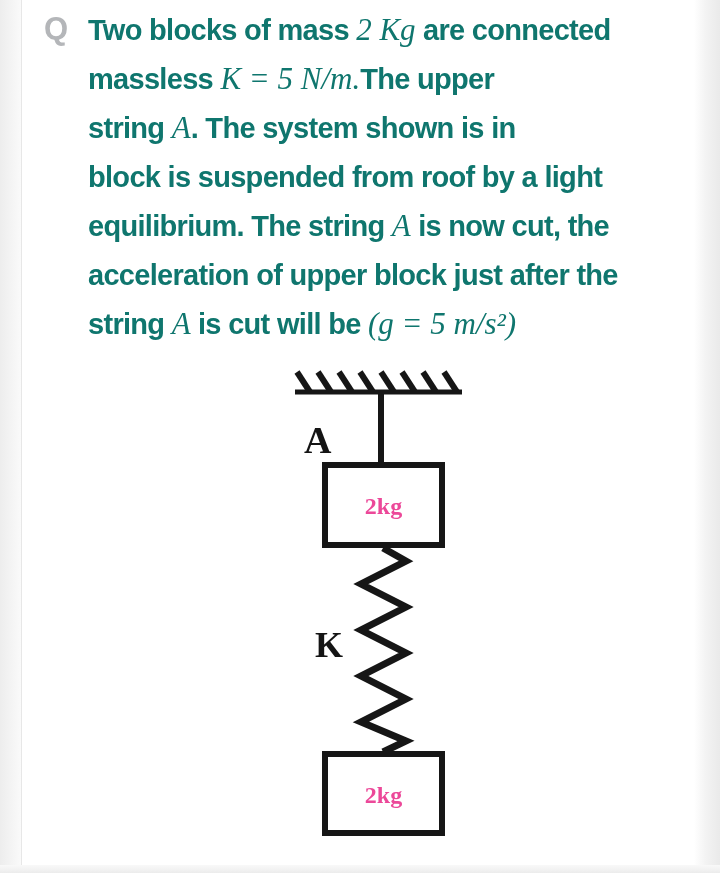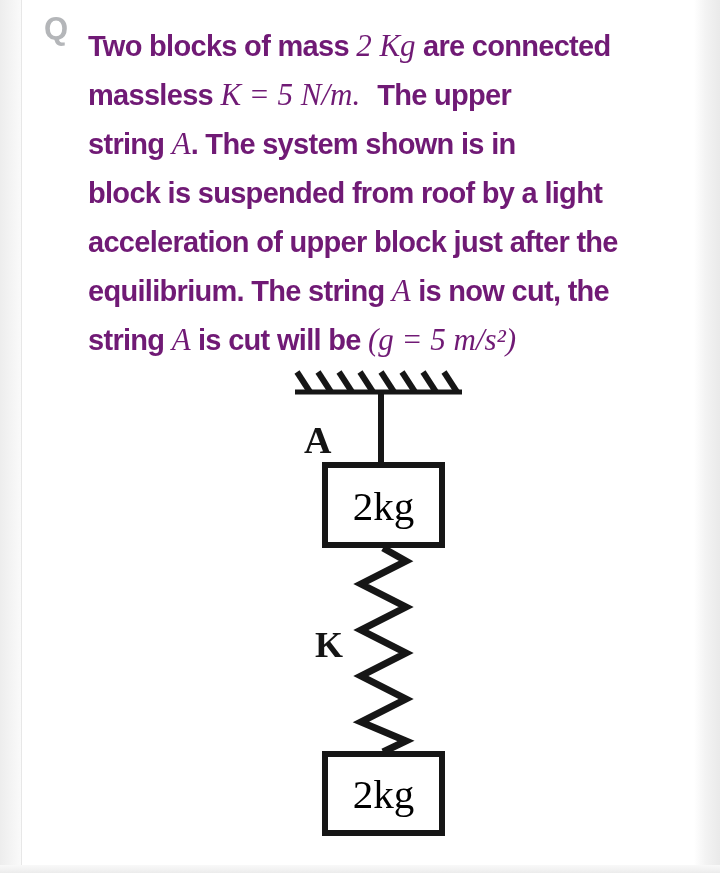--- a/index.html
+++ b/index.html
@@ -20,49 +20,49 @@
   .band-bottom{
     position:absolute;left:0;bottom:0;width:720px;height:8px;
     background:linear-gradient(180deg,#f9f9f9,#ececec);
   }
   .q-marker{
     position:absolute;left:44px;top:13px;
     font-weight:700;font-size:31px;line-height:1;
     color:#b4b6b9;
   }
   .question-text{
-    position:absolute;left:88px;top:24px;width:586px;
-    color:#701a75;
+    position:absolute;left:88px;top:8px;width:586px;
+    color:#0f766e;
   }
   .qline{
     line-height:44px;white-space:nowrap;
   }
   .qline .sans{
     font-family:"Liberation Sans", sans-serif;
     font-weight:700;font-size:29px;letter-spacing:-0.7px;
   }
   .qline .math{
     font-family:"Liberation Serif", serif;
     font-style:italic;font-weight:400;font-size:31px;letter-spacing:0;
   }
-  .qline .gap{margin-left:17px;}
+  .qline .gap{}
 
   .diagram-svg{position:absolute;left:277px;top:365px;}
 
   .block{
     position:absolute;left:322px;width:123px;
     background:#ffffff;border:6px solid #161616;
     box-sizing:border-box;
     display:flex;align-items:center;justify-content:center;
   }
   .block-upper{top:462px;height:86px;}
   .block-lower{top:751px;height:85px;}
   .block-label{
     font-family:"Liberation Serif", serif;
-    font-weight:400;font-size:41px;color:#000000;line-height:1;
+    font-weight:700;font-size:24px;color:#ec4899;line-height:1;
     padding-top:2px;
   }
   .diagram-letter{
     position:absolute;
     font-family:"Liberation Serif", serif;
     font-weight:700;color:#141414;line-height:1;
   }
   .label-a{left:304px;top:421px;font-size:38px;}
   .label-k{left:315px;top:627px;font-size:36px;}
 </style>
@@ -73,22 +73,22 @@
 <div class="gutter-right"></div>
 <div class="band-bottom"></div>
 
 <div class="q-marker">Q</div>
 
 <div class="question-text" id="question-lines">
     <div class="qline"><span class="sans">Two blocks of mass </span><span class="math">2 Kg</span><span class="sans"> are connected</span></div>
     <div class="qline"><span class="sans">massless </span><span class="math">K = 5 N/m.</span><span class="sans gap">The upper</span></div>
     <div class="qline"><span class="sans">string </span><span class="math">A</span><span class="sans">. The system shown is in</span></div>
     <div class="qline"><span class="sans">block is suspended from roof by a light</span></div>
+    <div class="qline"><span class="sans">equilibrium. The string </span><span class="math">A</span><span class="sans"> is now cut, the</span></div>
     <div class="qline"><span class="sans">acceleration of upper block just after the</span></div>
-    <div class="qline"><span class="sans">equilibrium. The string </span><span class="math">A</span><span class="sans"> is now cut, the</span></div>
     <div class="qline"><span class="sans">string </span><span class="math">A</span><span class="sans"> is cut will be </span><span class="math">(g = 5 m/s²)</span></div>
   </div>
 
 <svg class="diagram-svg" width="200" height="392" viewBox="0 0 200 392">
 
   <g stroke="#161616" stroke-width="6" stroke-linecap="butt">
     <line x1="20" y1="7" x2="33" y2="27"></line>
     <line x1="41" y1="7" x2="54" y2="27"></line>
     <line x1="62" y1="7" x2="75" y2="27"></line>
     <line x1="83" y1="7" x2="96" y2="27"></line>

